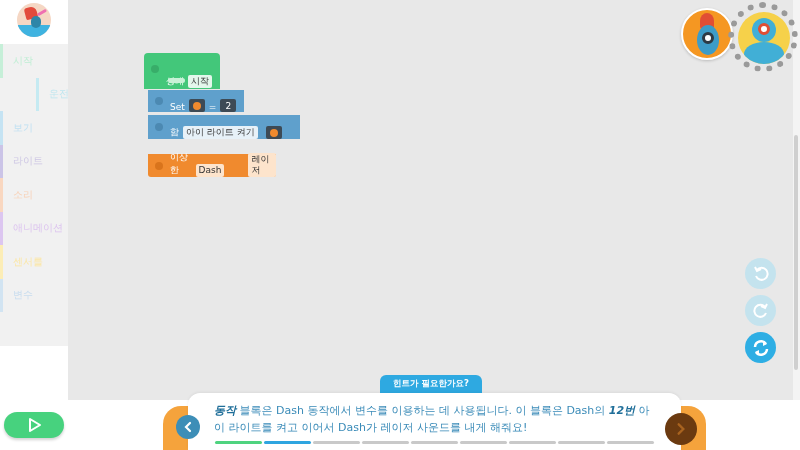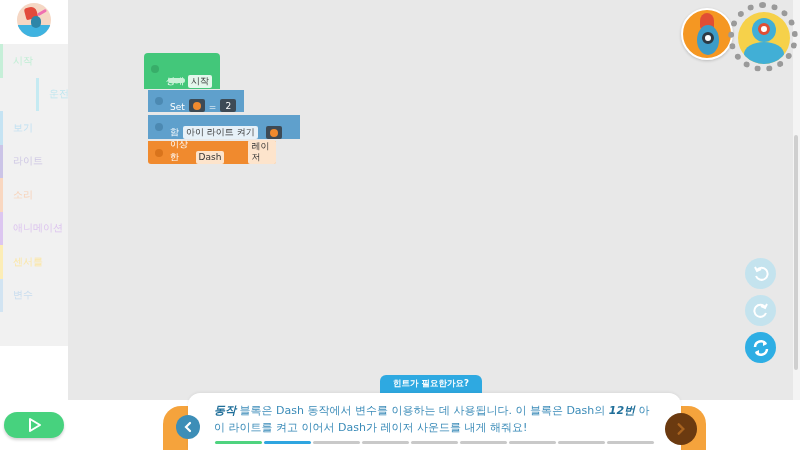--- a/index.html
+++ b/index.html
@@ -34,21 +34,21 @@
   .block .dark-slot { display: inline-flex; align-items: center; justify-content: center; background: #3d4a55; color: #fff; border-radius: 2px; margin-left: 4px; height: 13px; min-width: 16px; padding: 0 3px; font-size: 9px; }
   .block .swatch { width: 8px; height: 8px; border-radius: 50%; background: #f08a2e; }
 
   .b-start { left: 144px; top: 53px; width: 76px; height: 36px; background: #43c77a; border-radius: 4px 4px 0 0; align-items: center; padding-top: 21px; }
   .b-start .dot { top: 12px; margin-top: 0; background: #38ad69; }
   .b-start .bar { position: absolute; left: 24px; top: 25px; width: 17px; height: 5px; border-radius: 3px; background: #c8f1d7; }
   .b-set { left: 148px; top: 90px; width: 96px; height: 22px; background: #5fa0cc; }
   .b-set .dot { background: #4c89b2; }
   .b-light { left: 148px; top: 115px; width: 152px; height: 24px; background: #5fa0cc; }
   .b-light .dot { background: #4c89b2; }
-  .b-sound { left: 148px; top: 141px; width: 128px; height: 23px; background: #f08a2e; border-radius: 0 0 3px 3px; }
+  .b-sound { left: 148px; top: 154px; width: 128px; height: 23px; background: #f08a2e; border-radius: 0 0 3px 3px; }
   .b-sound .dot { background: #d9741c; }
   .b-sound .slot { background: #fde4cc; color: #333; }
 
   
   .robot { position: absolute; border-radius: 50%; }
   .robot-cr { left: 681px; top: 8px; width: 52px; height: 52px; background: #f59722; border: 2px solid #fff; box-shadow: 0 1px 3px rgba(0,0,0,0.2); overflow: hidden; }
   .robot-cr .comb { position: absolute; left: 17px; top: 3px; width: 14px; height: 16px; background: #e14e34; border-radius: 50% 50% 20% 20%; }
   .robot-cr .head { position: absolute; left: 14px; top: 15px; width: 22px; height: 30px; background: #3d9cc8; border-radius: 50%; }
   .robot-cr .eye { position: absolute; left: 19px; top: 22px; width: 12px; height: 12px; background: #fff; border-radius: 50%; border: 3px solid #2d3a44; }
   .robot-ring { position: absolute; left: 728px; top: 2px; width: 70px; height: 70px; border-radius: 50%; border: 6px dotted #9a9a9a; }

